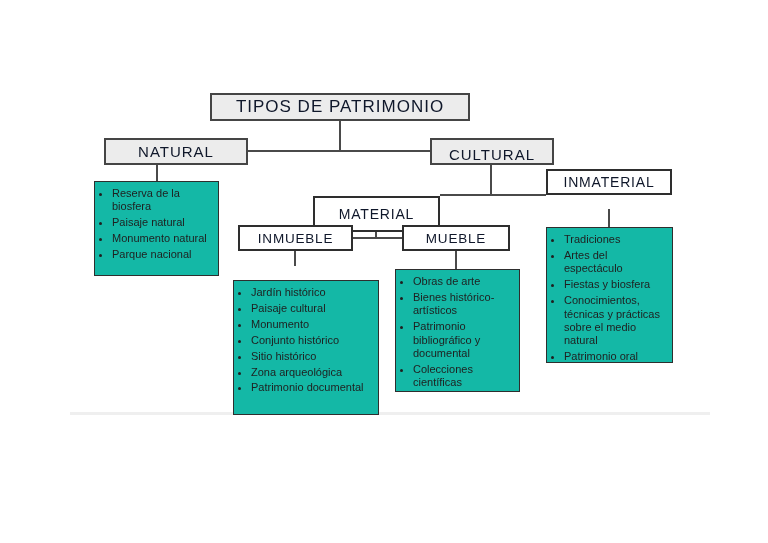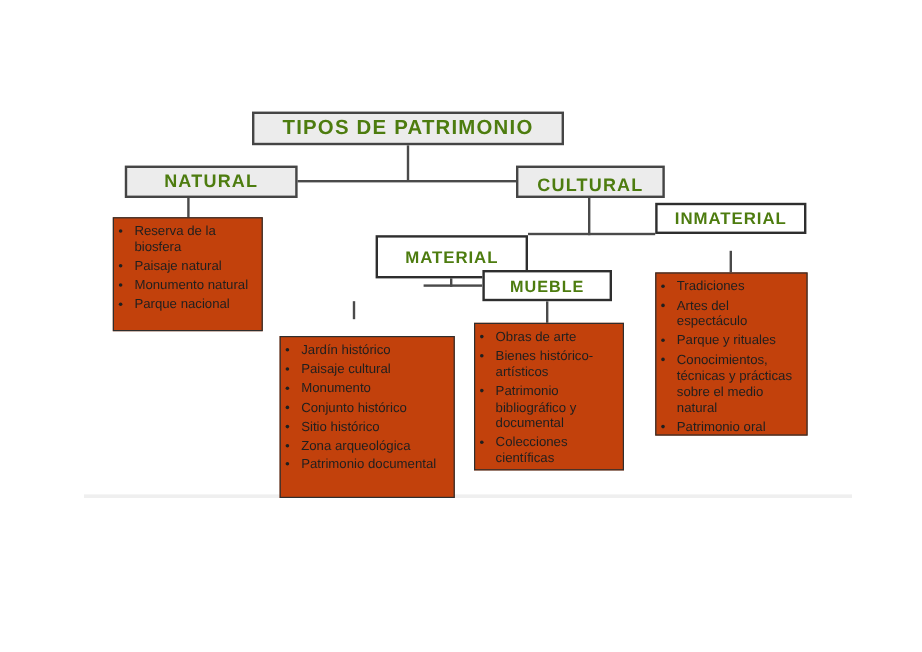--- a/index.html
+++ b/index.html
@@ -13,42 +13,42 @@
     background: #ffffff;
     overflow: hidden;
   }
 
   .node {
     position: absolute;
     display: flex;
     align-items: center;
     justify-content: center;
     text-align: center;
-    color: #4d7c0f;
-    font-weight: bold;
+    color: #0f172a;
+    font-weight: normal;
     background: #ffffff;
     border: 2px solid #2e2e2e;
     z-index: 2;
   }
   .node.gray {
     background: #ececec;
     border: 2px solid #454545;
   }
 
   .node.title-node   { left:210px; top:93px;  width:260px; height:28px; font-size:17px; letter-spacing:1px; }
   .node.natural-node { left:104px;  top:138px; width:144px; height:27px; font-size:15px; letter-spacing:1px; }
   .node.cultural-node{ left:430px; top:138px; width:124px; height:27px; font-size:15px; letter-spacing:1px;align-items:flex-end; }
   .node.material-node  { left:313px; top:196px; width:127px; height:36px; font-size:14px; letter-spacing:0.8px; }
   .node.inmaterial-node{ left:546px; top:169px; width:126px; height:26px; font-size:14px; letter-spacing:0.8px; }
   .node.inmueble-node  { left:238px; top:225px; width:115px; height:26px; font-size:13.5px; letter-spacing:0.8px; }
   .node.mueble-node    { left:402px; top:225px; width:108px; height:26px; font-size:13.5px; letter-spacing:0.8px; }
 
   .list-box {
     position: absolute;
-    background: #c2410c;
+    background: #14b8a6;
     border: 1.5px solid #2e2e2e;
     z-index: 2;
   }
   .list-box ul {
     list-style: disc outside;
     padding: 5px 8px 4px 17px;
     font-size: 11px;
     line-height: 1.22;
     color: #1f1f1f;
   }
@@ -104,20 +104,23 @@
   </div>
 
   <div class="node material-node">
     <span>MATERIAL</span>
   </div>
 
   <div class="node inmaterial-node">
     <span>INMATERIAL</span>
   </div>
 
+  <div class="node inmueble-node">
+    <span>INMUEBLE</span>
+  </div>
 
   <div class="node mueble-node">
     <span>MUEBLE</span>
   </div>
 
   <div class="list-box natural-list-box">
     <ul>
       <li>Reserva de la biosfera</li>
       <li>Paisaje natural</li>
       <li>Monumento natural</li>
@@ -143,19 +146,19 @@
       <li>Bienes histórico-artísticos</li>
       <li>Patrimonio bibliográfico y documental</li>
       <li>Colecciones científicas</li>
     </ul>
   </div>
 
   <div class="list-box inmaterial-list-box">
     <ul>
       <li>Tradiciones</li>
       <li>Artes del espectáculo</li>
-      <li>Parque y rituales</li>
+      <li>Fiestas y biosfera</li>
       <li>Conocimientos, técnicas y prácticas sobre el medio natural</li>
       <li>Patrimonio oral</li>
     </ul>
   </div>
 
 </div>
 
 </body></html>

